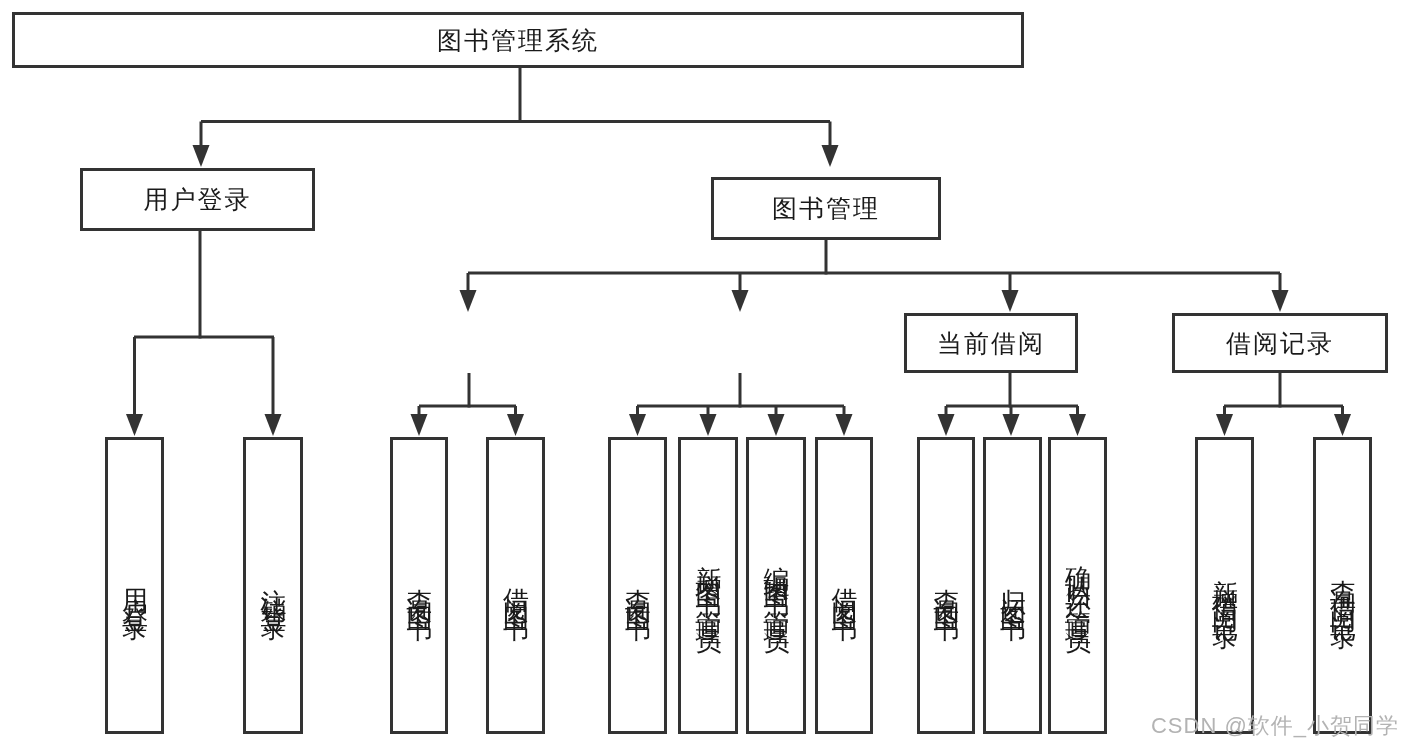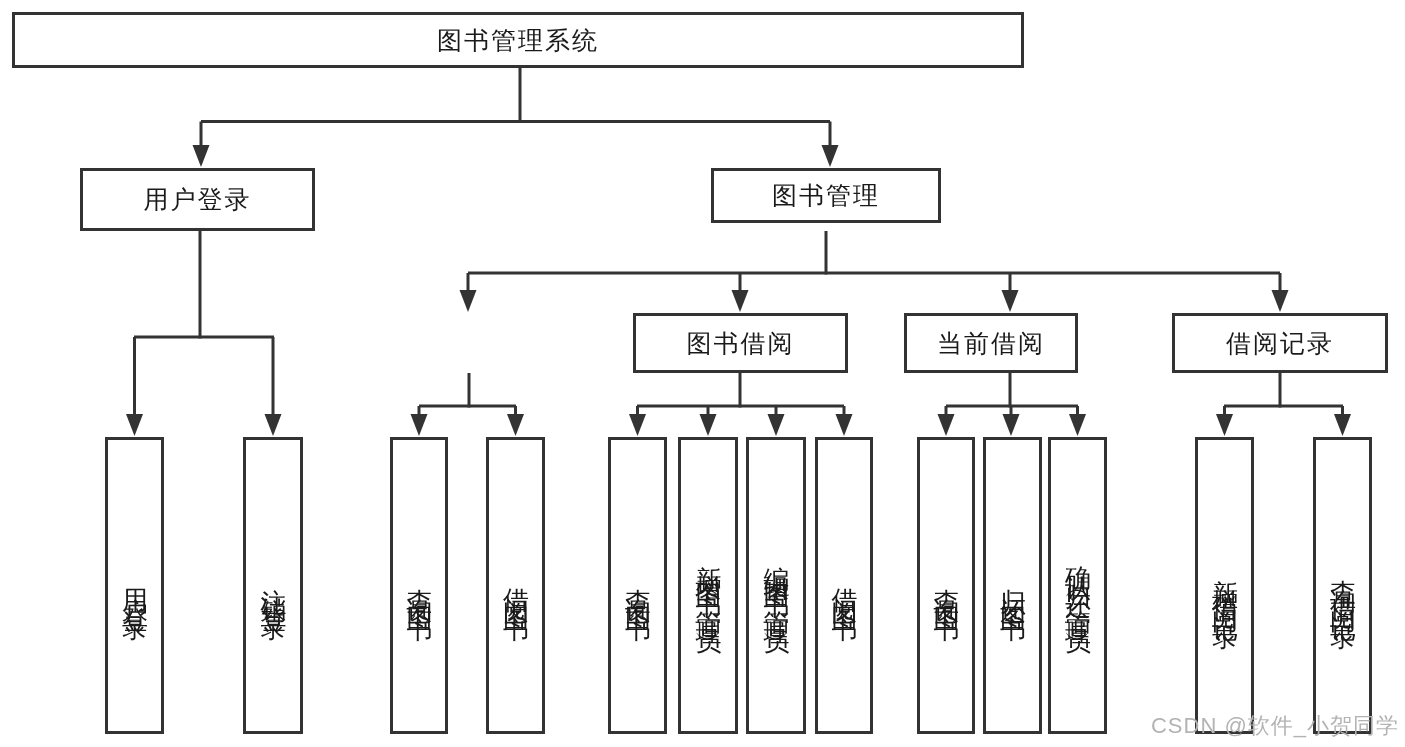--- a/index.html
+++ b/index.html
@@ -79,23 +79,22 @@
       <line x1="1224" y1="406" x2="1343" y2="406" stroke="#333333" stroke-width="3"></line>
       <line x1="1224.5" y1="406" x2="1224.5" y2="422" stroke="#333333" stroke-width="3"></line>
       <polygon points="1216,414 1233,414 1224.5,436" fill="#333333"></polygon>
       <line x1="1342.5" y1="406" x2="1342.5" y2="422" stroke="#333333" stroke-width="3"></line>
       <polygon points="1334,414 1351,414 1342.5,436" fill="#333333"></polygon>
     </svg>
 
   <div class="box hbox" style="left:12px;top:12px;width:1012px;height:56px">图书管理系统</div>
 
   <div class="box hbox" style="left:80px;top:168px;width:235px;height:63px">用户登录</div>
-  <div class="box hbox" style="left:711px;top:168px;width:230px;height:55px">图书管理</div>
+  <div class="box hbox" style="left:711px;top:177px;width:230px;height:63px">图书管理</div>
 
-  <div class="box hbox" style="left:633px;top:313px;width:215px;height:60px">图书借阅</div>
   <div class="box hbox" style="left:904px;top:313px;width:174px;height:60px">当前借阅</div>
   <div class="box hbox" style="left:1172px;top:313px;width:216px;height:60px">借阅记录</div>
 
   <div class="box vbox" style="left:105px;top:437px;width:59px;height:297px">
     <span class="vtext">用户登录</span>
   </div>
   <div class="box vbox" style="left:243px;top:437px;width:60px;height:297px">
     <span class="vtext">注销登录</span>
   </div>
 

